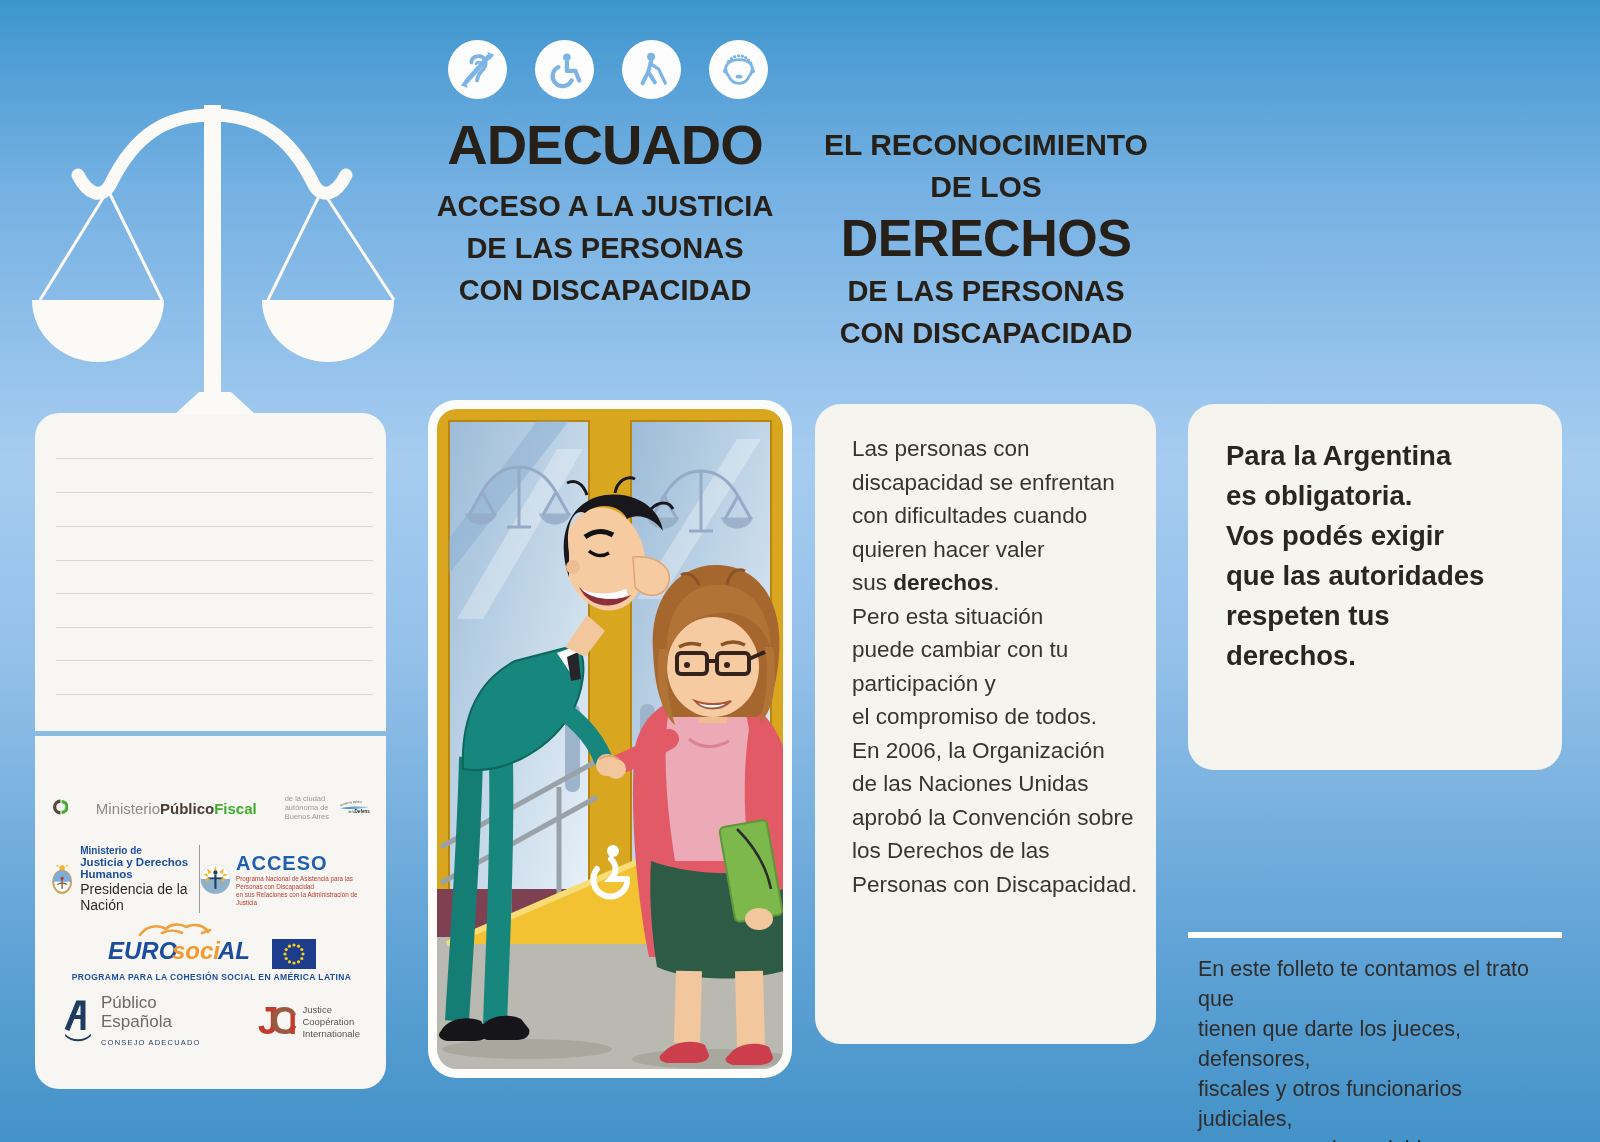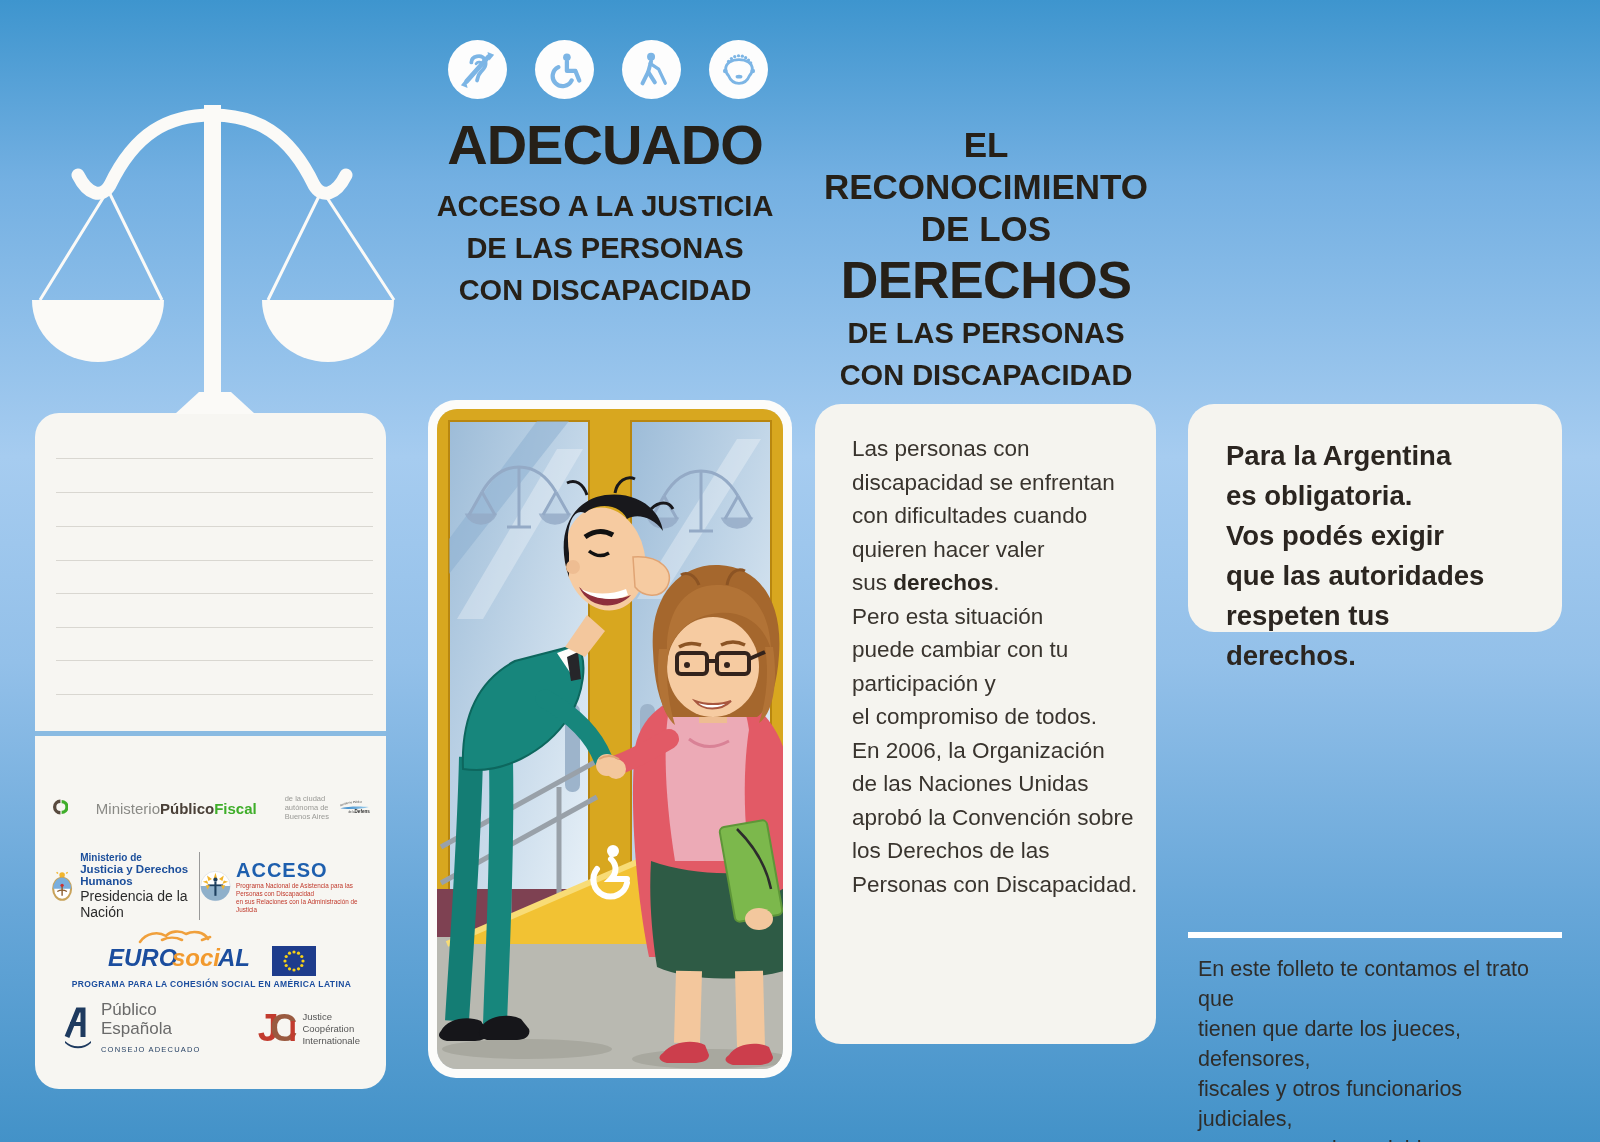--- a/index.html
+++ b/index.html
@@ -12,21 +12,21 @@
   .scale-svg{position:absolute;left:0;top:95px;}
   .left-card{position:absolute;left:35px;top:413px;width:351px;height:676px;
     background:#f7f6f2;border-radius:24px;}
   .pedestal{position:absolute;left:140px;top:-21px;width:80px;height:22px;background:#fbfaf7;
     clip-path:polygon(30% 0,70% 0,100% 100%,0 100%);}
   .rule{position:absolute;left:21px;right:13px;height:1px;background:#d9d7d1;}
   .card-divider{position:absolute;left:0;right:0;top:318px;height:5px;background:#8abbe2;}
   .logos{position:absolute;top:325px;left:14px;right:12px;color:#444;}
   .logo-row{display:flex;justify-content:space-between;align-items:center;}
   .r1{margin-top:32px;height:74px;padding:0 4px;}
-  .r2{margin-top:9px;height:66px;}
+  .r2{margin-top:2px;height:66px;}
   .r3{margin-top:10px;height:60px;justify-content:center;}
   .r4{margin-top:8px;height:64px;padding:0 14px;}
   .logo-col{display:flex;flex-direction:row;align-items:center;gap:28px;}
   .fiscal-line{font-size:15px;color:#8a8a86;white-space:nowrap;margin-top:3px;}
   .fiscal-line .b1{font-weight:bold;color:#4a4038;}
   .fiscal-line .b2{font-weight:bold;color:#3fae2a;}
   .fiscal-tag{font-size:7.5px;color:#9a9a96;margin-top:1px;}
   .jus-block{display:flex;align-items:center;gap:5px;}
   .jus-text{display:flex;flex-direction:column;border-right:1px solid #999;padding-right:6px;}
   .jus-l1{font-size:10px;font-weight:bold;color:#1b4e9b;}
@@ -53,28 +53,28 @@
     display:flex;align-items:center;justify-content:center;}
   .center-head{position:absolute;left:398px;top:116px;width:414px;text-align:center;color:#262018;}
   .kicker{font-size:30px;font-weight:bold;letter-spacing:.5px;}
   .big{font-size:56px;font-weight:bold;line-height:57px;letter-spacing:-1px;}
   .center-sub{font-size:29px;font-weight:bold;line-height:42px;margin-top:12px;white-space:pre-line;}
   .illus-card{position:absolute;left:428px;top:400px;width:364px;height:678px;background:#fcfcfa;
     border-radius:28px;padding:9px;box-sizing:border-box;}
   .illus-clip{width:346px;height:660px;border-radius:20px;overflow:hidden;background:#cfe0ef;}
   
   .right-head{position:absolute;left:800px;top:124px;width:372px;text-align:center;color:#262018;}
-  .r-kicker{font-size:35px;font-weight:bold;line-height:42px;white-space:pre-line;}
+  .r-kicker{font-size:30px;font-weight:bold;line-height:42px;white-space:pre-line;}
   .r-big{font-size:52px;font-weight:bold;line-height:56px;margin-top:2px;letter-spacing:-.5px;}
   .r-sub{font-size:29px;font-weight:bold;line-height:42px;margin-top:4px;white-space:pre-line;}
   .info-box{position:absolute;left:815px;top:404px;width:341px;height:640px;background:#f5f4ef;
     border-radius:26px;box-sizing:border-box;padding:28px 10px 0 37px;
     font-size:22.5px;line-height:33.5px;color:#39342e;white-space:pre-line;}
   .info-box b{color:#2b2620;}
-  .arg-box{position:absolute;left:1188px;top:404px;width:374px;height:228px;background:#f5f4ef;
+  .arg-box{position:absolute;left:1188px;top:404px;width:374px;height:366px;background:#f5f4ef;
     border-radius:26px;box-sizing:border-box;padding:32px 10px 0 38px;
     font-size:27.5px;font-weight:bold;line-height:40px;color:#2b2520;white-space:pre-line;}
   .folleto-box{position:absolute;left:1188px;top:932px;width:374px;box-sizing:border-box;
     border-top:6px solid #fff;border-bottom:6px solid #fff;padding:16px 2px 18px 10px;
     font-size:21.5px;line-height:30px;color:#2e2d2b;white-space:pre-line;}
 </style>
 </head>
 <body>
 
 <div class="canvas">

